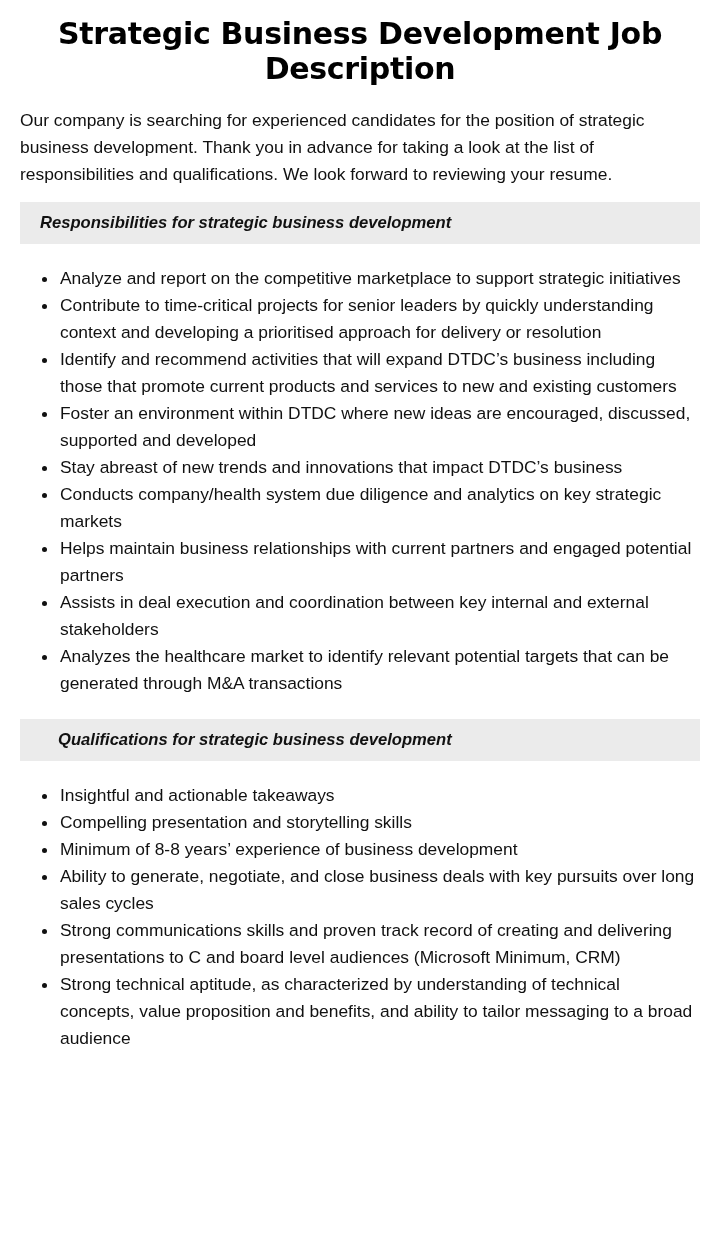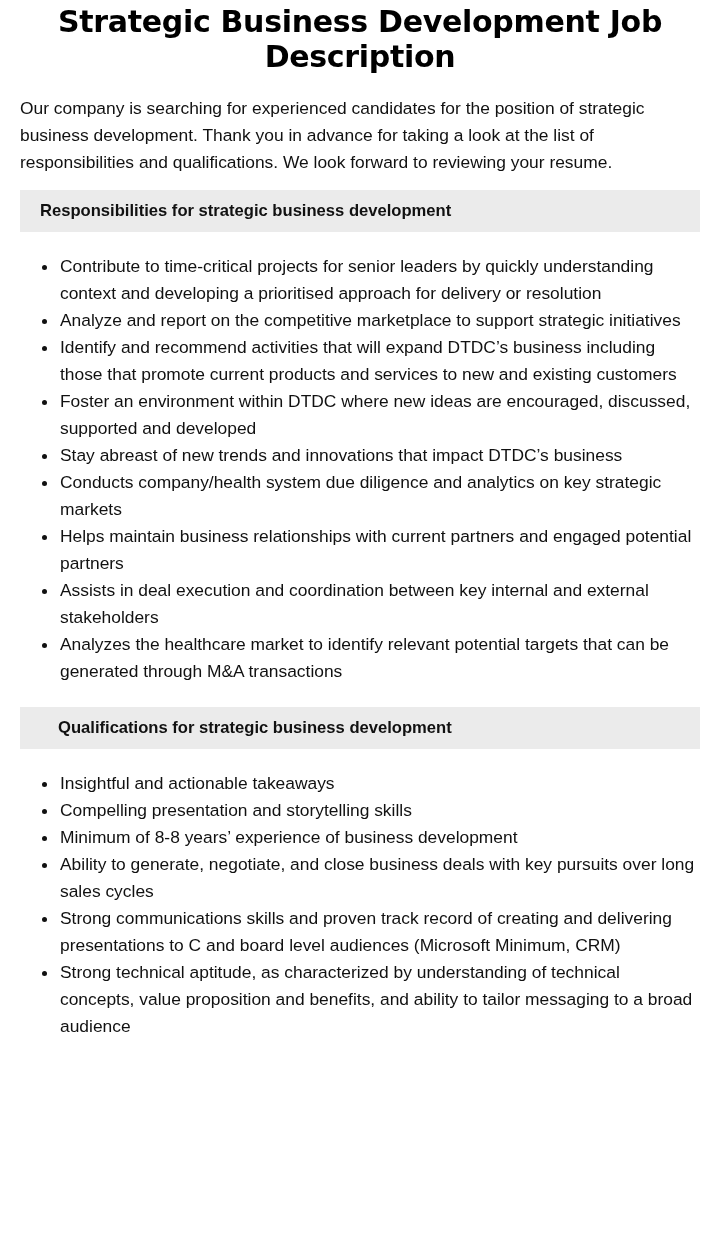--- a/index.html
+++ b/index.html
@@ -6,21 +6,21 @@
     body {
       width: 720px;
       height: 1249px;
       overflow: hidden;
       font-family: "Liberation Sans", sans-serif;
       color: #111111;
     }
     .page { padding: 0 20px 0 20px; }
     h1 {
       margin: 0;
-      padding-top: 4px;
+      padding-top: 16px;
       font-family: "DejaVu Sans", sans-serif;
       font-weight: bold;
       font-size: 30px;
       line-height: 35px;
       text-align: center;
       letter-spacing: -0.3px;
       color: #000;
     }
     .intro {
       margin: 21px 0 8px 0;
@@ -31,20 +31,21 @@
     .section-header {
       background: #ebebeb;
       height: 42px;
       margin-top: 14px;
       padding-left: 20px;
       display: flex;
       align-items: center;
       font-weight: bold;
       font-size: 16.6px;
       color: #111;
+      font-style: italic;
     }
     .section-header.q { margin-top: 22px; padding-left: 38px; }
     ul {
       margin: 21px 0 0 0;
       padding-left: 40px;
       list-style: none;
     }
     li {
       position: relative;
       font-size: 17.4px;
@@ -66,22 +67,22 @@
 <body>
 
 <div class="page">
   <h1>Strategic Business Development Job Description</h1>
   <p class="intro">Our company is searching for experienced candidates for the position of strategic business development. Thank you in advance for taking a look at the list of responsibilities and qualifications. We look forward to reviewing your resume.</p>
 
   <div class="section-header">
     <span>Responsibilities for strategic business development</span>
   </div>
   <ul>
+    <li><span class="bullet"></span><span>Analyze and report on the competitive marketplace to support strategic initiatives</span></li>
     <li><span class="bullet"></span><span>Contribute to time-critical projects for senior leaders by quickly understanding context and developing a prioritised approach for delivery or resolution</span></li>
-    <li><span class="bullet"></span><span>Analyze and report on the competitive marketplace to support strategic initiatives</span></li>
     <li><span class="bullet"></span><span>Identify and recommend activities that will expand DTDC’s business including those that promote current products and services to new and existing customers</span></li>
     <li><span class="bullet"></span><span>Foster an environment within DTDC where new ideas are encouraged, discussed, supported and developed</span></li>
     <li><span class="bullet"></span><span>Stay abreast of new trends and innovations that impact DTDC’s business</span></li>
     <li><span class="bullet"></span><span>Conducts company/health system due diligence and analytics on key strategic markets</span></li>
     <li><span class="bullet"></span><span>Helps maintain business relationships with current partners and engaged potential partners</span></li>
     <li><span class="bullet"></span><span>Assists in deal execution and coordination between key internal and external stakeholders</span></li>
     <li><span class="bullet"></span><span>Analyzes the healthcare market to identify relevant potential targets that can be generated through M&amp;A transactions</span></li>
   </ul>
 
   <div class="section-header q">

